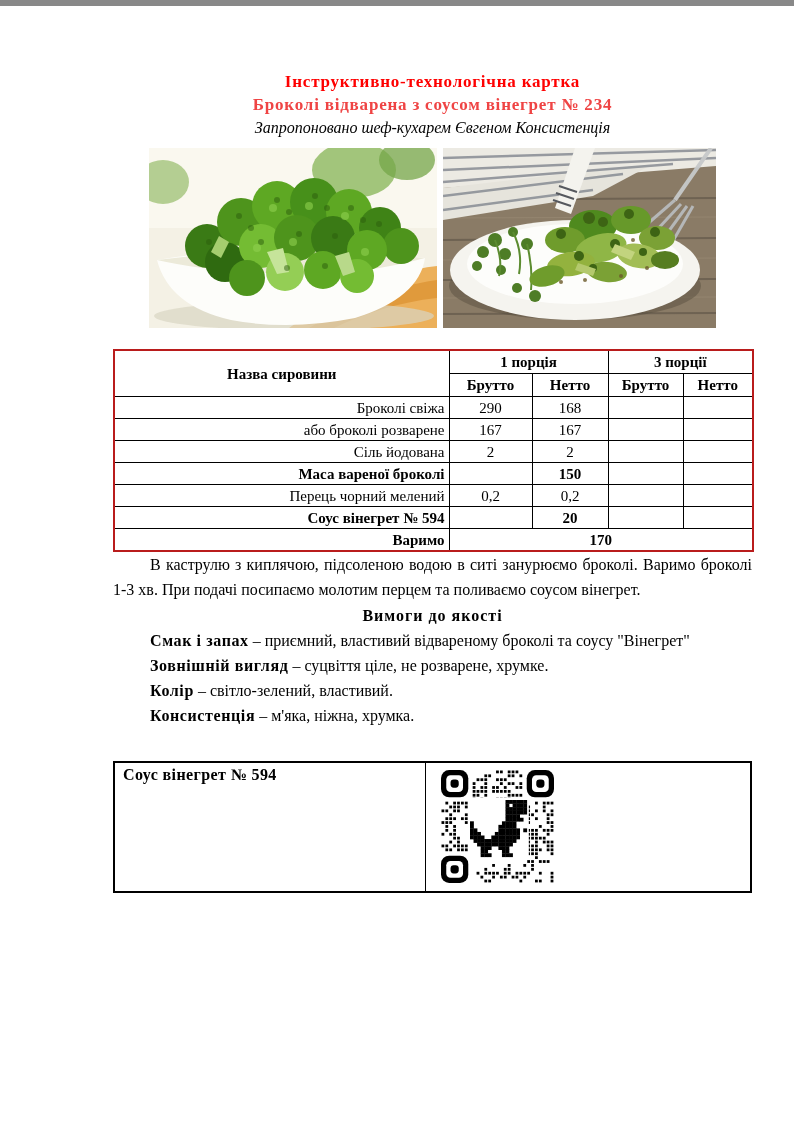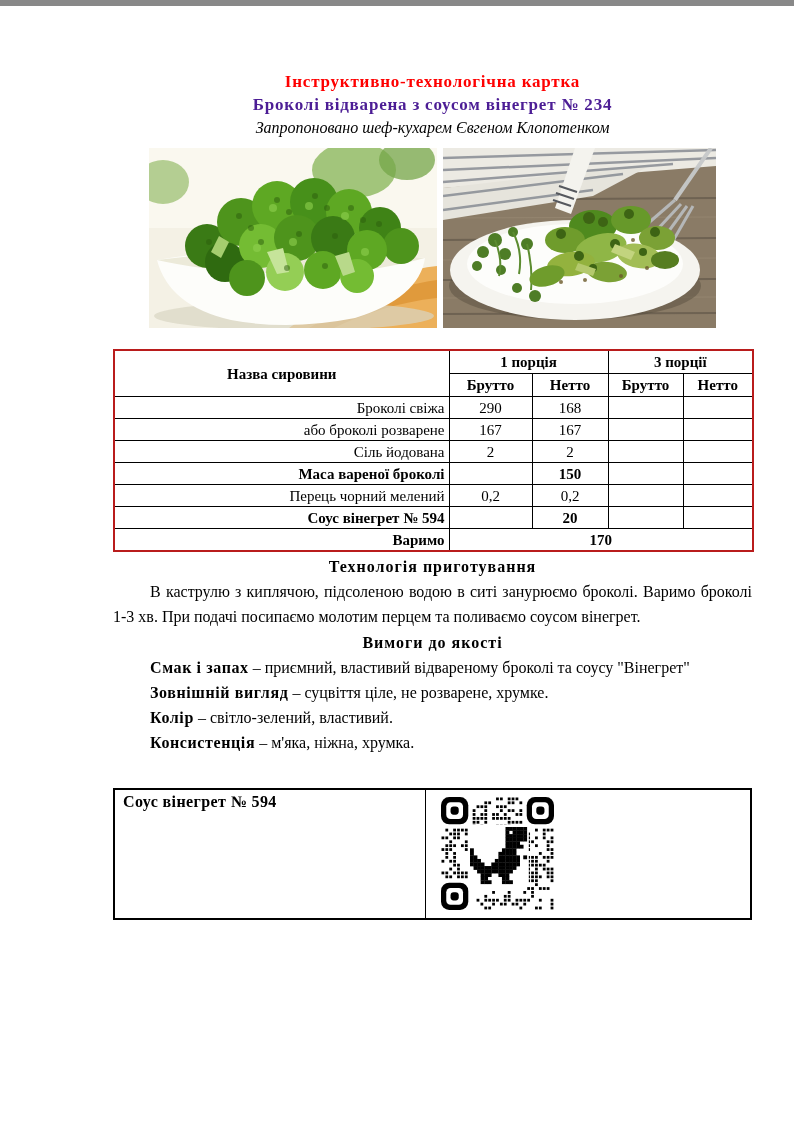--- a/index.html
+++ b/index.html
@@ -36,22 +36,22 @@
   .qr-wrap{position:absolute;left:15px;top:7px;width:113px;height:113px;}
 </style>
 </head>
 <body>
 
 <div class="page">
   <div class="content">
 
     <div class="head">
       <div class="doc-title" style="color:#fe0000">Інструктивно-технологічна картка</div>
-      <div class="doc-subtitle" style="color:#4c1d95">Броколі відварена з соусом вінегрет № 234</div>
-      <div class="doc-byline">Запропоновано шеф-кухарем Євгеном Клопотенком</div>
+      <div class="doc-subtitle" style="color:#ef4444">Броколі відварена з соусом вінегрет № 234</div>
+      <div class="doc-byline">Запропоновано шеф-кухарем Євгеном Консистенція</div>
     </div>
 
     <div class="photos">
 
       <svg class="photo" width="288" height="180" viewBox="0 0 288 180">
         <rect width="288" height="180" fill="#f4f1e5"></rect>
         <rect width="288" height="80" fill="#faf8ef"></rect>
         <ellipse cx="205" cy="22" rx="42" ry="28" fill="#8cb85e" opacity="0.8"></ellipse>
         <ellipse cx="258" cy="12" rx="28" ry="20" fill="#74a648" opacity="0.75"></ellipse>
         <ellipse cx="14" cy="34" rx="26" ry="22" fill="#86b254" opacity="0.6"></ellipse>
@@ -279,21 +279,20 @@
           <td class="num"></td>
           <td class="num"></td>
         </tr>
         <tr class="bold-row">
           <td class="name">Варимо</td>
           <td class="num" colspan="4">170</td>
         </tr>
       </tbody>
     </table>
 
-    <div class="sec-heading" style="margin-top:3px">Технологія приготування</div>
     <p class="body">В каструлю з киплячою, підсоленою водою в ситі занурюємо броколі. Варимо броколі 1-3 хв. При подачі посипаємо молотим перцем та поливаємо соусом вінегрет.</p>
 
     <div class="sec-heading">Вимоги до якості</div>
     <p class="qitem"><span class="q-label">Смак і запах</span><span> – приємний, властивий відвареному броколі та соусу "Вінегрет"</span></p>
     <p class="qitem"><span class="q-label">Зовнішній вигляд</span><span> – суцвіття ціле, не розварене, хрумке.</span></p>
     <p class="qitem"><span class="q-label">Колір</span><span> – світло-зелений, властивий.</span></p>
     <p class="qitem"><span class="q-label">Консистенція</span><span> – м'яка, ніжна, хрумка.</span></p>
 
     <div class="sauce-box">
       <div class="sauce-left">

